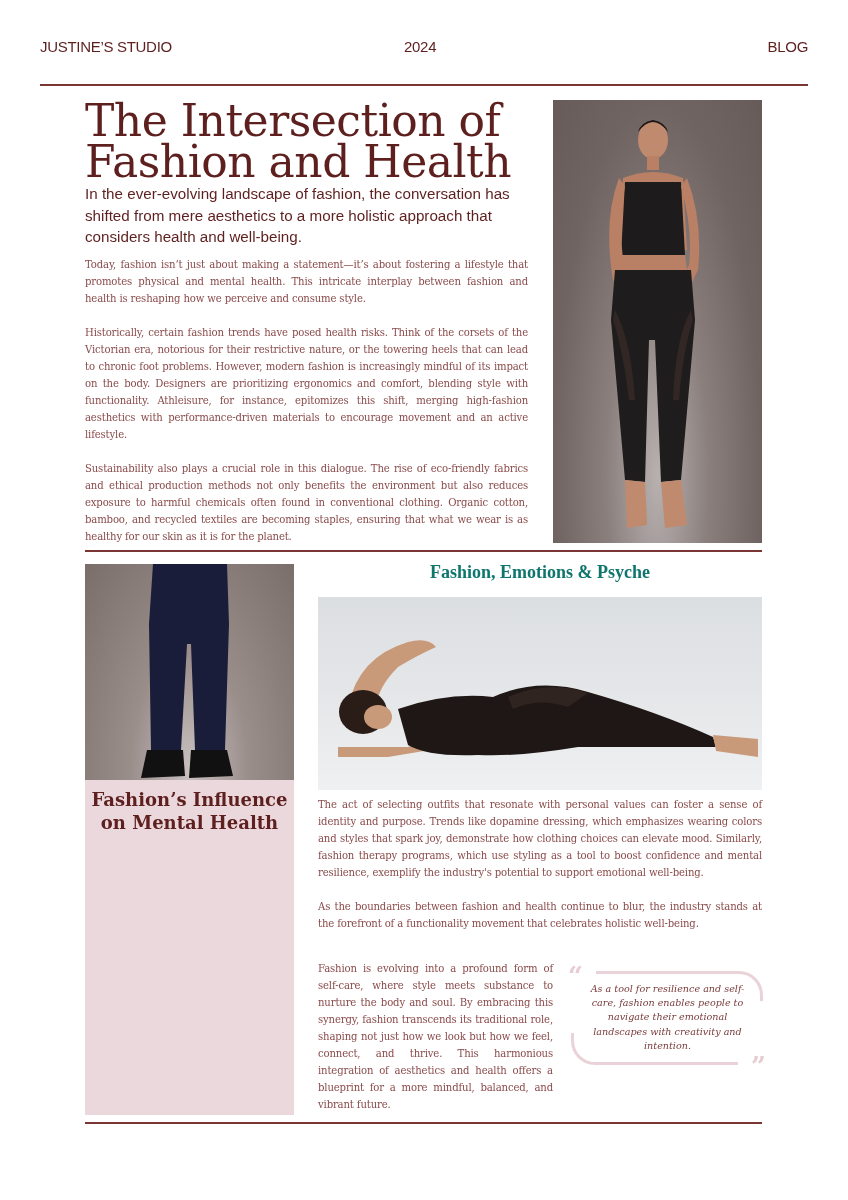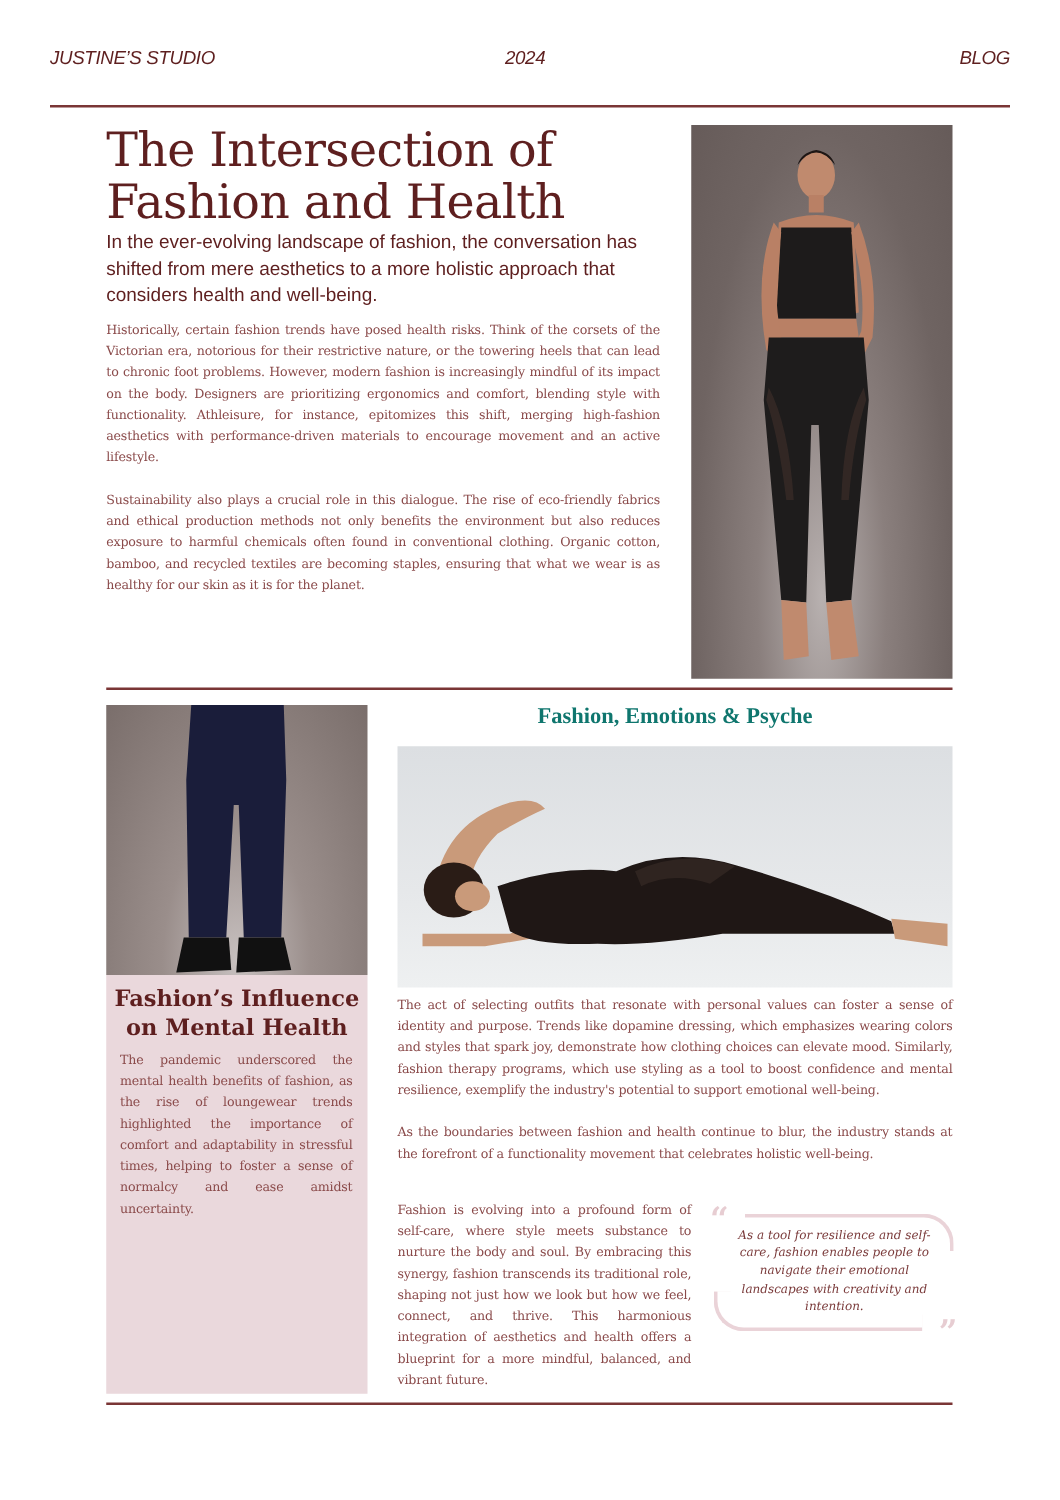--- a/index.html
+++ b/index.html
@@ -2,30 +2,30 @@
 <html><head>
   <meta charset="utf-8">
   <style>
     * { margin: 0; padding: 0; box-sizing: border-box; }
     html, body { width: 848px; height: 1200px; background: #ffffff; overflow: hidden; }
     body { position: relative; font-family: "DejaVu Serif", serif; color: #7a3a3a; }
 
     .header { position: absolute; top: 38px; left: 40px; width: 768px; height: 20px; }
     .header .left, .header .center, .header .right {
       position: absolute; top: 0; font-family: "Liberation Sans", sans-serif;
-      font-size: 15px; font-weight: 500; color: #5e1f1f; letter-spacing: -0.3px; font-style: italic;
+      font-size: 15px; font-weight: 500; color: #5e1f1f; letter-spacing: -0.3px;
     }
     .header .left { left: 0; }
     .header .center { left: 364px; }
     .header .right { right: 0; }
     .rule { position: absolute; height: 1.5px; background: #7a3535; }
 
     .title {
       position: absolute; left: 85px; top: 100px; width: 440px;
-      font-family: "DejaVu Serif", serif; font-size: 38px; line-height: 41px;
+      font-family: "DejaVu Serif", serif; font-size: 44px; line-height: 41px;
       color: #5e1f1f; font-weight: 500; letter-spacing: -0.5px;
     }
     .lead {
       position: absolute; left: 85px; top: 183px; width: 445px;
       font-family: "Liberation Sans", sans-serif; font-size: 15.2px; line-height: 21.5px;
       color: #5e1f1f;
     }
     .body-text {
       font-family: "DejaVu Serif", serif; font-size: 10.1px; line-height: 17px;
       color: #8a4a4a; text-align: justify; letter-spacing: -0.15px;
@@ -94,20 +94,21 @@
 <div class="header">
   <span class="left">JUSTINE’S STUDIO</span>
   <span class="center">2024</span>
   <span class="right">BLOG</span>
 </div>
 <div class="rule" style="left:40px; top:84px; width:768px;"></div>
 
 <h1 class="title">The Intersection of Fashion and Health</h1>
 <div class="lead">In the ever-evolving landscape of fashion, the conversation has shifted from mere aesthetics to a more holistic approach that considers health and well-being.</div>
 <div class="p1 body-text">
+  <p>Today, fashion isn’t just about making a statement—it’s about fostering a lifestyle that promotes physical and mental health. This intricate interplay between fashion and health is reshaping how we perceive and consume style.</p>
   <p>Historically, certain fashion trends have posed health risks. Think of the corsets of the Victorian era, notorious for their restrictive nature, or the towering heels that can lead to chronic foot problems. However, modern fashion is increasingly mindful of its impact on the body. Designers are prioritizing ergonomics and comfort, blending style with functionality. Athleisure, for instance, epitomizes this shift, merging high-fashion aesthetics with performance-driven materials to encourage movement and an active lifestyle.</p>
   <p>Sustainability also plays a crucial role in this dialogue. The rise of eco-friendly fabrics and ethical production methods not only benefits the environment but also reduces exposure to harmful chemicals often found in conventional clothing. Organic cotton, bamboo, and recycled textiles are becoming staples, ensuring that what we wear is as healthy for our skin as it is for the planet.</p>
 </div>
 
 <div class="photo photo-hero">
   <svg width="209" height="443" viewBox="0 0 209 443">
     <ellipse cx="100" cy="40" rx="15" ry="19" fill="#c08a6e"></ellipse>
     <path d="M85 32 Q100 12 115 32 Q112 22 100 20 Q88 22 85 32Z" fill="#1e1614"></path>
     <rect x="94" y="56" width="12" height="14" fill="#b98065"></rect>
     <path d="M70 78 Q100 66 130 78 L134 150 Q100 160 66 150Z" fill="#b98065"></path>
@@ -128,21 +129,20 @@
 <div class="photo photo-pants">
   <svg width="209" height="216" viewBox="0 0 209 216">
     <path d="M68 0 L142 0 L144 60 L140 186 L110 186 L106 80 L102 80 L96 186 L66 186 L64 60Z" fill="#1a1d3a"></path>
     <path d="M62 186 L98 186 L100 212 L56 214Z" fill="#111"></path>
     <path d="M106 186 L142 186 L148 212 L104 214Z" fill="#111"></path>
   </svg>
 </div>
 <div class="pink-box">
   <h2 class="pink-title">Fashion’s Influence on Mental Health</h2>
   <div class="pink-body body-text">
-    <p>The pandemic underscored the mental health benefits of fashion, as the rise of loungewear trends highlighted the importance of comfort and adaptability in stressful times, helping to foster a sense of normalcy and ease amidst uncertainty.</p>
   </div>
 </div>
 
 <h2 class="sec2-title">Fashion, Emotions &amp; Psyche</h2>
 <div class="photo photo-lying">
   <svg width="444" height="193" viewBox="0 0 444 193">
     <path d="M30 110 Q40 60 90 45 Q110 40 118 50 Q100 58 80 70 Q60 90 58 110Z" fill="#c99a7a"></path>
     <ellipse cx="45" cy="115" rx="24" ry="22" fill="#2a1c16"></ellipse>
     <ellipse cx="60" cy="120" rx="14" ry="12" fill="#c99a7a"></ellipse>
     <path d="M20 150 L90 150 Q110 140 130 150 L70 160 L20 160Z" fill="#c99a7a"></path>

